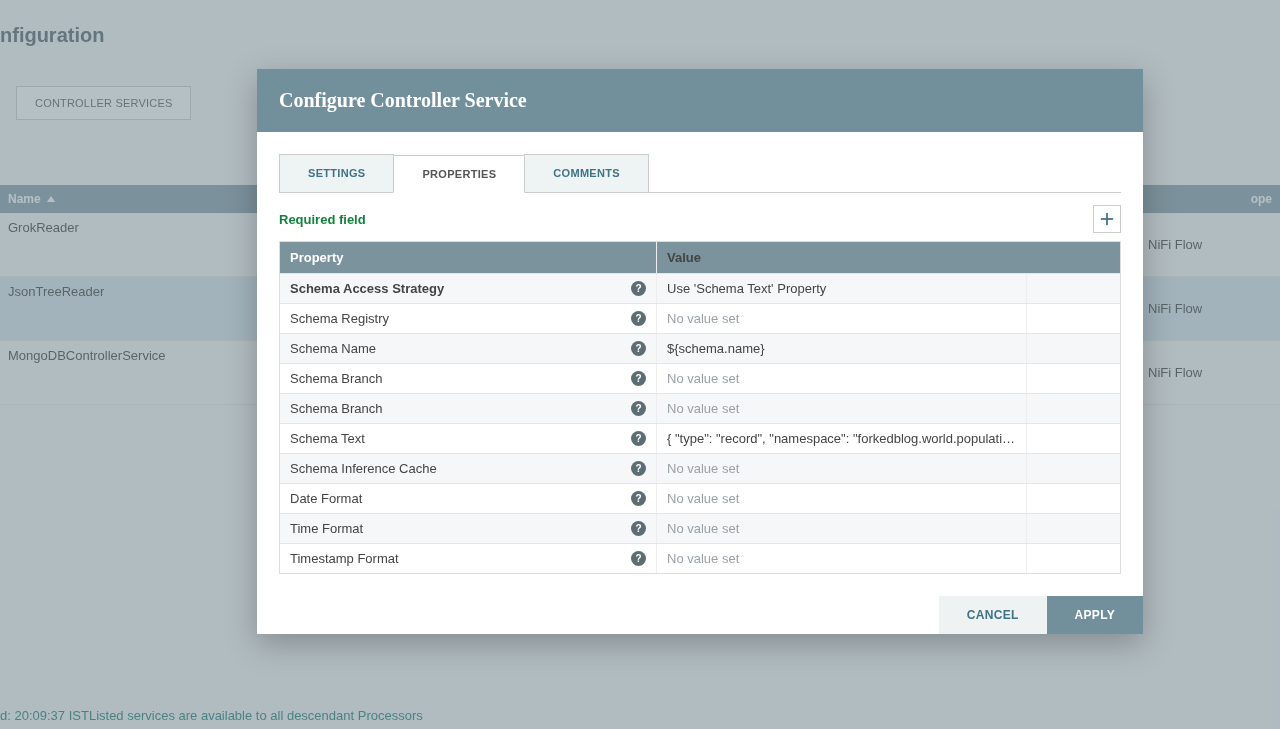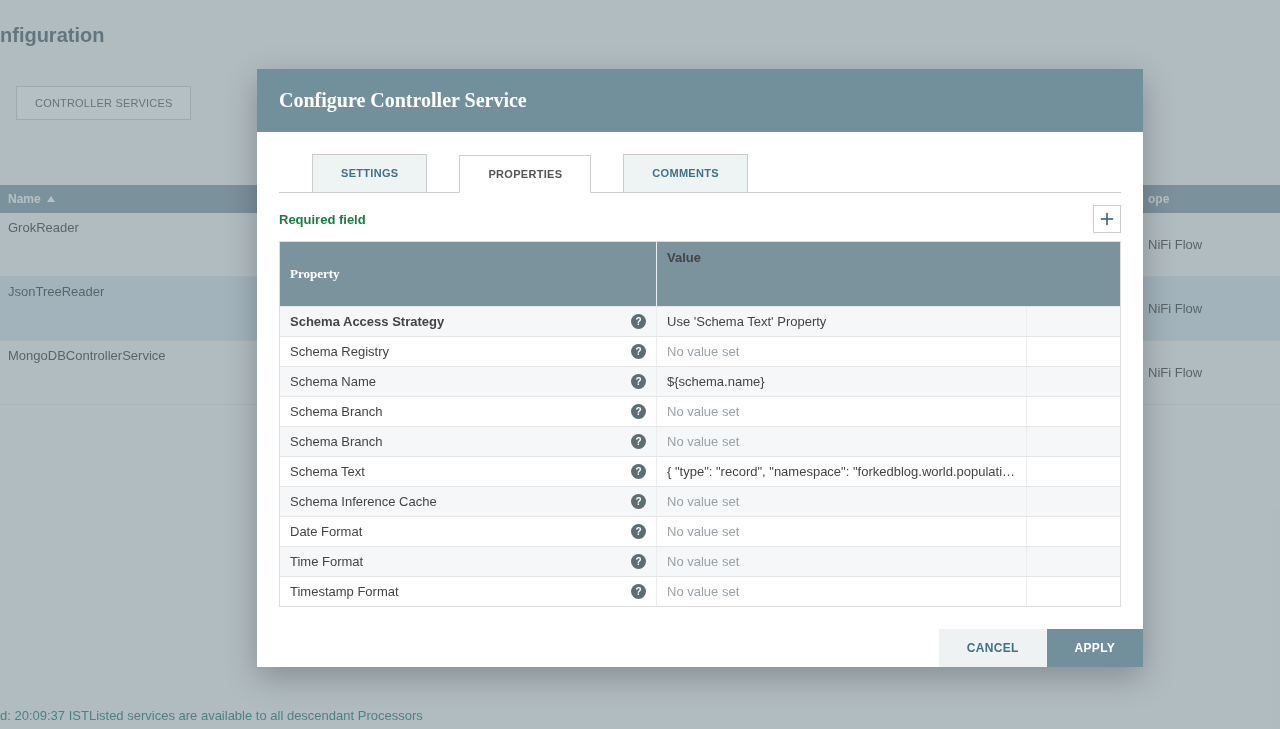--- a/index.html
+++ b/index.html
@@ -10,43 +10,43 @@
   .bg-title { position: absolute; top: 24px; left: 0; font-size: 20px; font-weight: 700; color: #4a5a63; }
   .bg-tab { position: absolute; top: 86px; left: 16px; border: 1px solid #ccc; background: #fff; padding: 10px 18px; font-size: 11px; letter-spacing: .2px; color: #555; }
   .bg-table { position: absolute; top: 185px; left: 0; right: 0; }
   .bg-th { background: #7e98a2; color: #fff; font-weight: 600; padding: 7px 8px; font-size: 12px; display: flex; align-items: center; gap: 6px; }
   .bg-row { display: flex; border-bottom: 1px solid #e5e5e5; }
   .bg-row.selected { background: #d5e3ea; }
   .bg-cell-name { flex: 0 0 1140px; padding: 7px 8px; font-size: 13px; color: #333; }
   .bg-cell-scope { flex: 1; padding: 24px 8px; font-size: 13px; color: #333; }
   .bg-head-row { display: flex; }
   .bg-head-name { flex: 0 0 1140px; }
-  .bg-head-scope { flex: 1; }
+  .bg-head-scope { flex: 1; justify-content: flex-end; }
   .bg-footer { position: absolute; bottom: 6px; left: 0; right: 0; display: flex; color: #0f766e; font-size: 13px; padding: 0 0 0 0; }
   .sort-arrow { width: 0; height: 0; border-left: 4px solid transparent; border-right: 4px solid transparent; border-bottom: 6px solid #fff; display: inline-block; }
 
   
   .modal-overlay { position: absolute; inset: 0; background: rgba(120,140,150,0.55); display: flex; align-items: flex-start; justify-content: center; }
 
   
   .modal { position: absolute; top: 69px; left: 257px; width: 886px; background: #fff; box-shadow: 0 10px 30px rgba(0,0,0,.25); }
   .modal-header { background: #72909c; color: #fff; padding: 20px 22px; font-size: 20px; font-weight: 700; font-family: Georgia, "Times New Roman", serif; }
   .modal-body { padding: 22px; }
 
   .tabs { display: flex; border-bottom: 1px solid #ccc; margin-bottom: 12px; }
-  .tab { padding: 12px 28px; font-size: 11px; font-weight: 600; color: #3f7287; background: #eef3f4; border: 1px solid #ccc; border-bottom: none; cursor: pointer; margin-right: -1px; letter-spacing: .3px; margin-left: 33px; }
+  .tab { padding: 12px 28px; font-size: 11px; font-weight: 600; color: #3f7287; background: #eef3f4; border: 1px solid #ccc; border-bottom: none; cursor: pointer; margin-right: -1px; letter-spacing: .3px; }
   .tab.active { background: #fff; color: #555; position: relative; top: 1px; border-bottom: 1px solid #fff; }
 
   .req-row { display: flex; align-items: center; justify-content: space-between; margin: 4px 0 8px; }
   .req-label { font-weight: 700; font-size: 13px; color: #15803d; }
   .add-btn { width: 28px; height: 28px; border: 1px solid #ccc; background: #fff; display: flex; align-items: center; justify-content: center; cursor: pointer; }
 
   .prop-table { width: 100%; border: 1px solid #ddd; }
   .pt-head { display: flex; background: #7b939d; color: #fff; font-weight: 700; font-size: 13px; }
-  .pt-head .col-prop { flex: 0 0 376px; padding: 24px 10px; font-family: Liberation Serif, serif; }
+  .pt-head .col-prop { flex: 0 0 376px; padding: 8px 10px; }
   .pt-head .col-val { flex: 1; padding: 8px 10px; }
   .pt-row { display: flex; border-top: 1px solid #e5e5e5; font-size: 13px; }
   .pt-row:nth-child(odd) { background: #f5f7f8; }
   .pt-row:nth-child(even) { background: #fff; }
   .col-prop { flex: 0 0 376px; padding: 7px 10px; display: flex; align-items: center; justify-content: space-between; }
   .col-prop .prop-name { color: #444; }
   .col-prop.bold .prop-name { font-weight: 700; }
   .col-val { flex: 0 0 370px; padding: 7px 10px; color: #444; border-left: 1px solid #eee; white-space: nowrap; overflow: hidden; text-overflow: ellipsis; }
   .col-val.novalue { color: #9aa1a6; }
   .col-extra { flex: 1; border-left: 1px solid #eee; }

